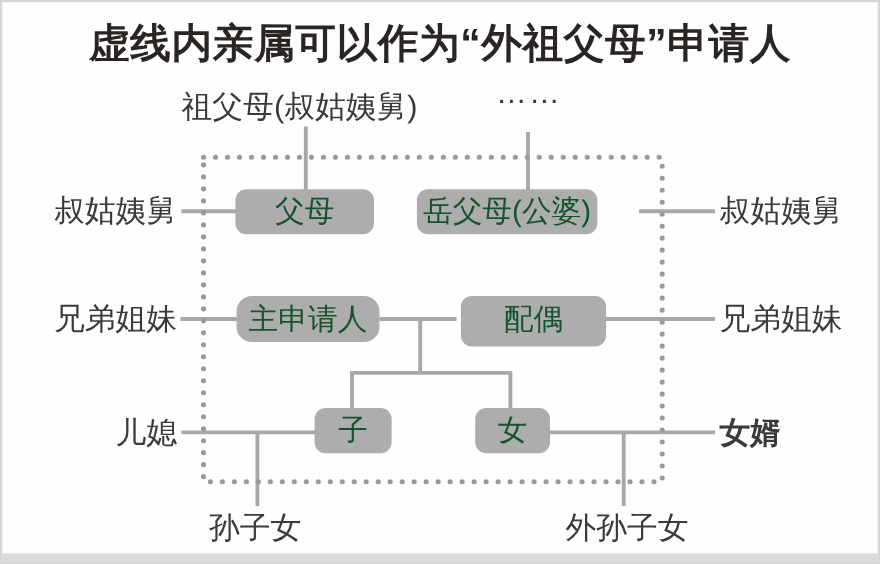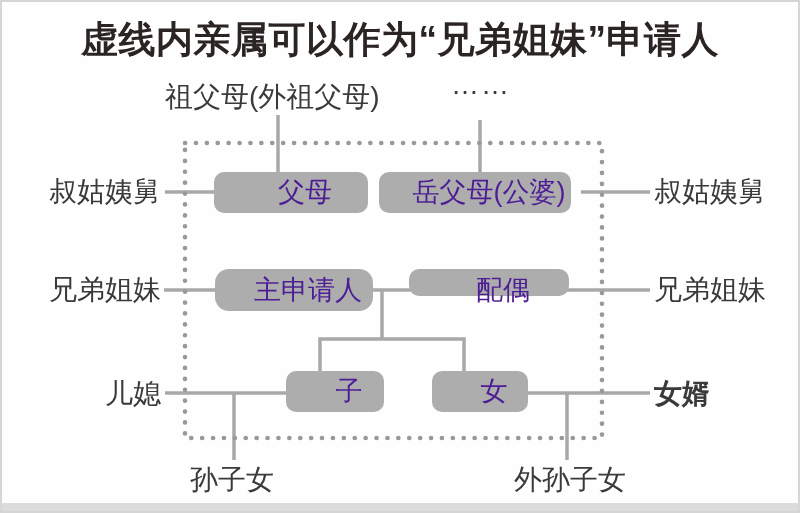--- a/index.html
+++ b/index.html
@@ -41,67 +41,66 @@
   .lbl-uncles-right   { left: 652px; top: 173px; }
   .lbl-siblings-left  { left: 47px;  top: 271px; }
   .lbl-siblings-right { left: 652px; top: 271px; }
   .lbl-daughter-in-law { left: 103px; top: 375px; }
   .lbl-son-in-law      { left: 652px; top: 375px; font-weight: bold; }
   .lbl-grandchildren          { left: 188px; top: 461px; }
   .lbl-maternal-grandchildren { left: 512px; top: 461px; }
   .node {
     position: absolute;
     background: #adadad;
-    color: #4c1d95;
+    color: #14532d;
     border-radius: 10px;
     text-align: center;
     font-size: 27px;
     white-space: nowrap;
-    padding-left: 28px;
   }
   .node-parents        { left: 212px; top: 170px; width: 126px; height: 41px; line-height: 41px; }
   .node-parents-in-law { left: 377px; top: 170px; width: 164px; height: 41px; line-height: 41px; }
   .node-main-applicant { left: 213px; top: 267px; width: 130px; height: 42px; line-height: 42px; border-radius: 14px; }
-  .node-spouse         { left: 407px; top: 267px; width: 132px; height: 27px; line-height: 42px; }
+  .node-spouse         { left: 417px; top: 267px; width: 132px; height: 46px; line-height: 42px; }
   .node-son            { left: 284px; top: 369px; width: 70px;  height: 41px; line-height: 41px; }
   .node-daughter       { left: 430px; top: 369px; width: 68px;  height: 41px; line-height: 41px; }
   .bottom-bar {
     position: absolute;
     left: 0; right: 0; bottom: 0;
     height: 8px;
     background: #dcdcdc;
   }
 </style>
 </head>
 <body>
 
 <div class="frame">
 
-  <div class="title">虚线内亲属可以作为“兄弟姐妹”申请人</div>
+  <div class="title">虚线内亲属可以作为“外祖父母”申请人</div>
 
   <svg class="lines-svg" viewBox="0 0 800 513" xmlns="http://www.w3.org/2000/svg">
 
     <path d="M276 113 V171" stroke="#a8a8a8" stroke-width="3.5" fill="none"></path>
     <path d="M478 118 V171" stroke="#a8a8a8" stroke-width="3.5" fill="none"></path>
     <path d="M163 190 H214" stroke="#a8a8a8" stroke-width="3.5" fill="none"></path>
     <path d="M579 190 H648" stroke="#a8a8a8" stroke-width="3.5" fill="none"></path>
     <path d="M162 288 H215" stroke="#a8a8a8" stroke-width="3.5" fill="none"></path>
     <path d="M343 288 H413" stroke="#a8a8a8" stroke-width="3.5" fill="none"></path>
     <path d="M544 288 H648" stroke="#a8a8a8" stroke-width="3.5" fill="none"></path>
     <path d="M380 288 V337" stroke="#a8a8a8" stroke-width="3.5" fill="none"></path>
     <path d="M318 371 V337 H462 V371" stroke="#a8a8a8" stroke-width="3.5" fill="none"></path>
     <path d="M163 391 H286" stroke="#a8a8a8" stroke-width="3.5" fill="none"></path>
     <path d="M232 391 V458" stroke="#a8a8a8" stroke-width="3.5" fill="none"></path>
     <path d="M496 391 H648" stroke="#a8a8a8" stroke-width="3.5" fill="none"></path>
     <path d="M565 391 V458" stroke="#a8a8a8" stroke-width="3.5" fill="none"></path>
 
     <rect x="183" y="141" width="417" height="295" fill="none" stroke="#999999" stroke-width="4.6" stroke-linecap="round" stroke-dasharray="0.1 10.8"></rect>
   </svg>
 
-  <div class="label lbl-grandparents">祖父母(外祖父母)</div>
+  <div class="label lbl-grandparents">祖父母(叔姑姨舅)</div>
   <div class="label lbl-ellipsis">……</div>
 
   <div class="label lbl-uncles-left">叔姑姨舅</div>
   <div class="label lbl-uncles-right">叔姑姨舅</div>
   <div class="label lbl-siblings-left">兄弟姐妹</div>
   <div class="label lbl-siblings-right">兄弟姐妹</div>
   <div class="label lbl-daughter-in-law">儿媳</div>
   <div class="label lbl-son-in-law">女婿</div>
 
   <div class="label lbl-grandchildren">孙子女</div>

